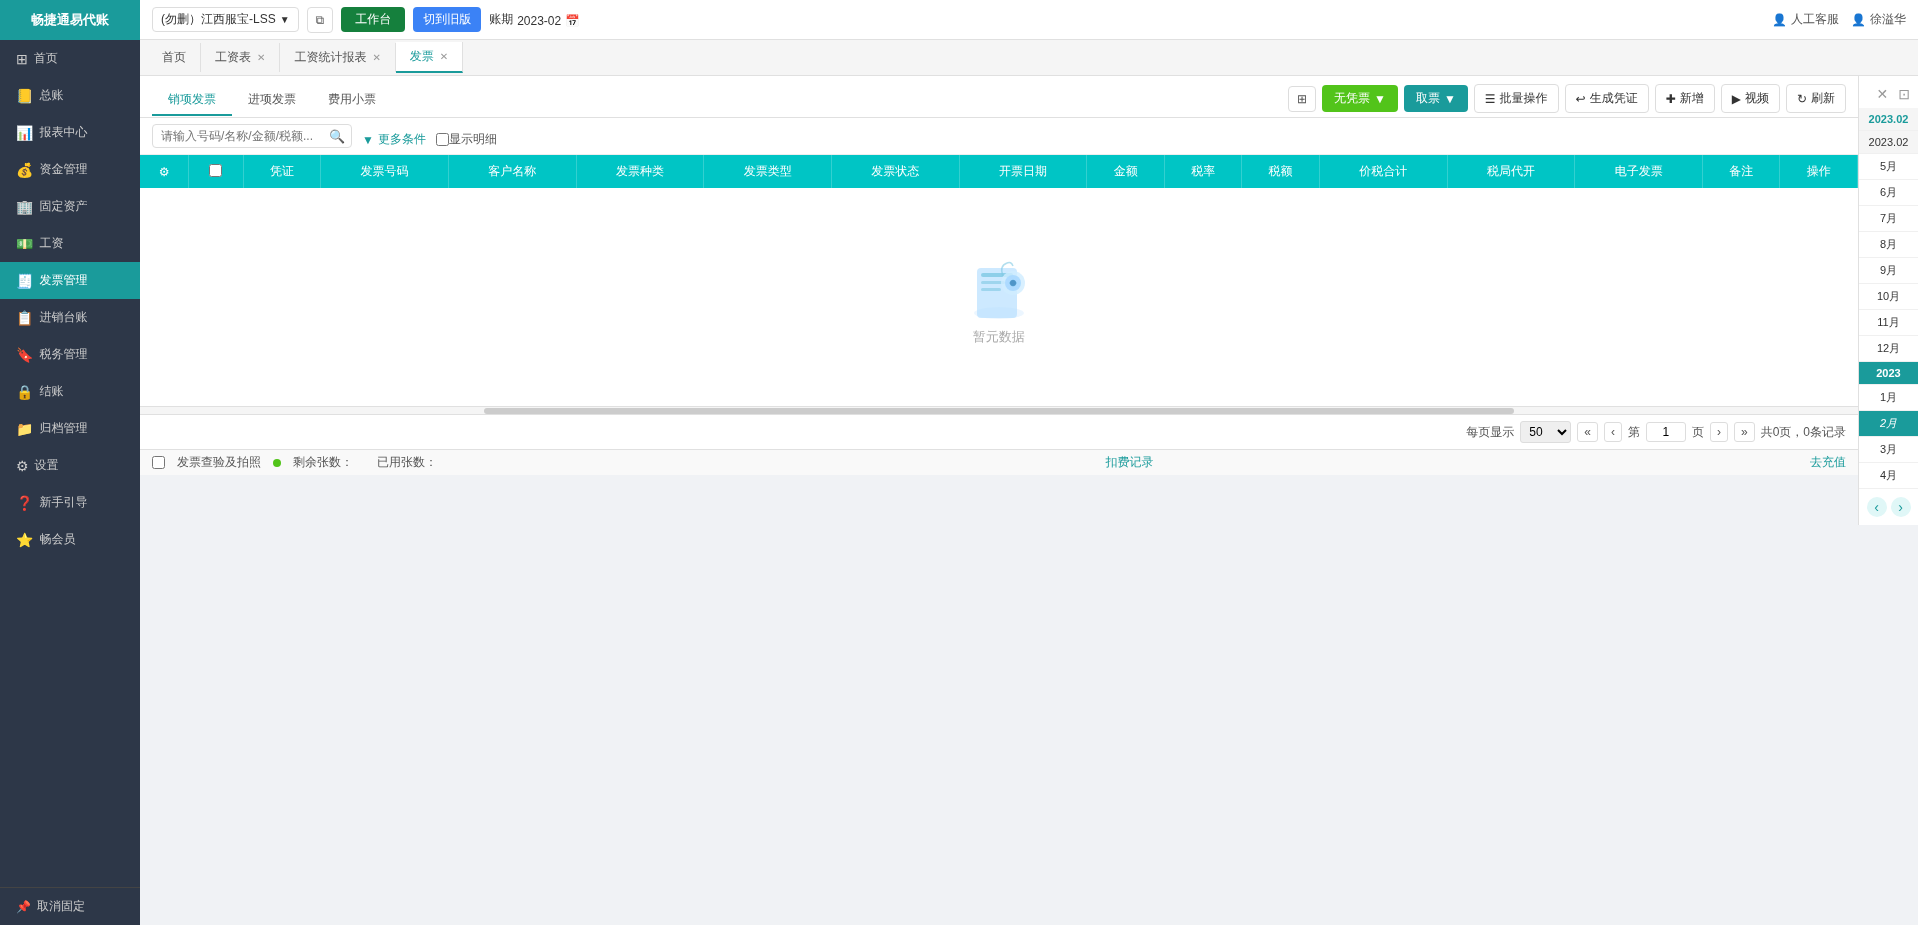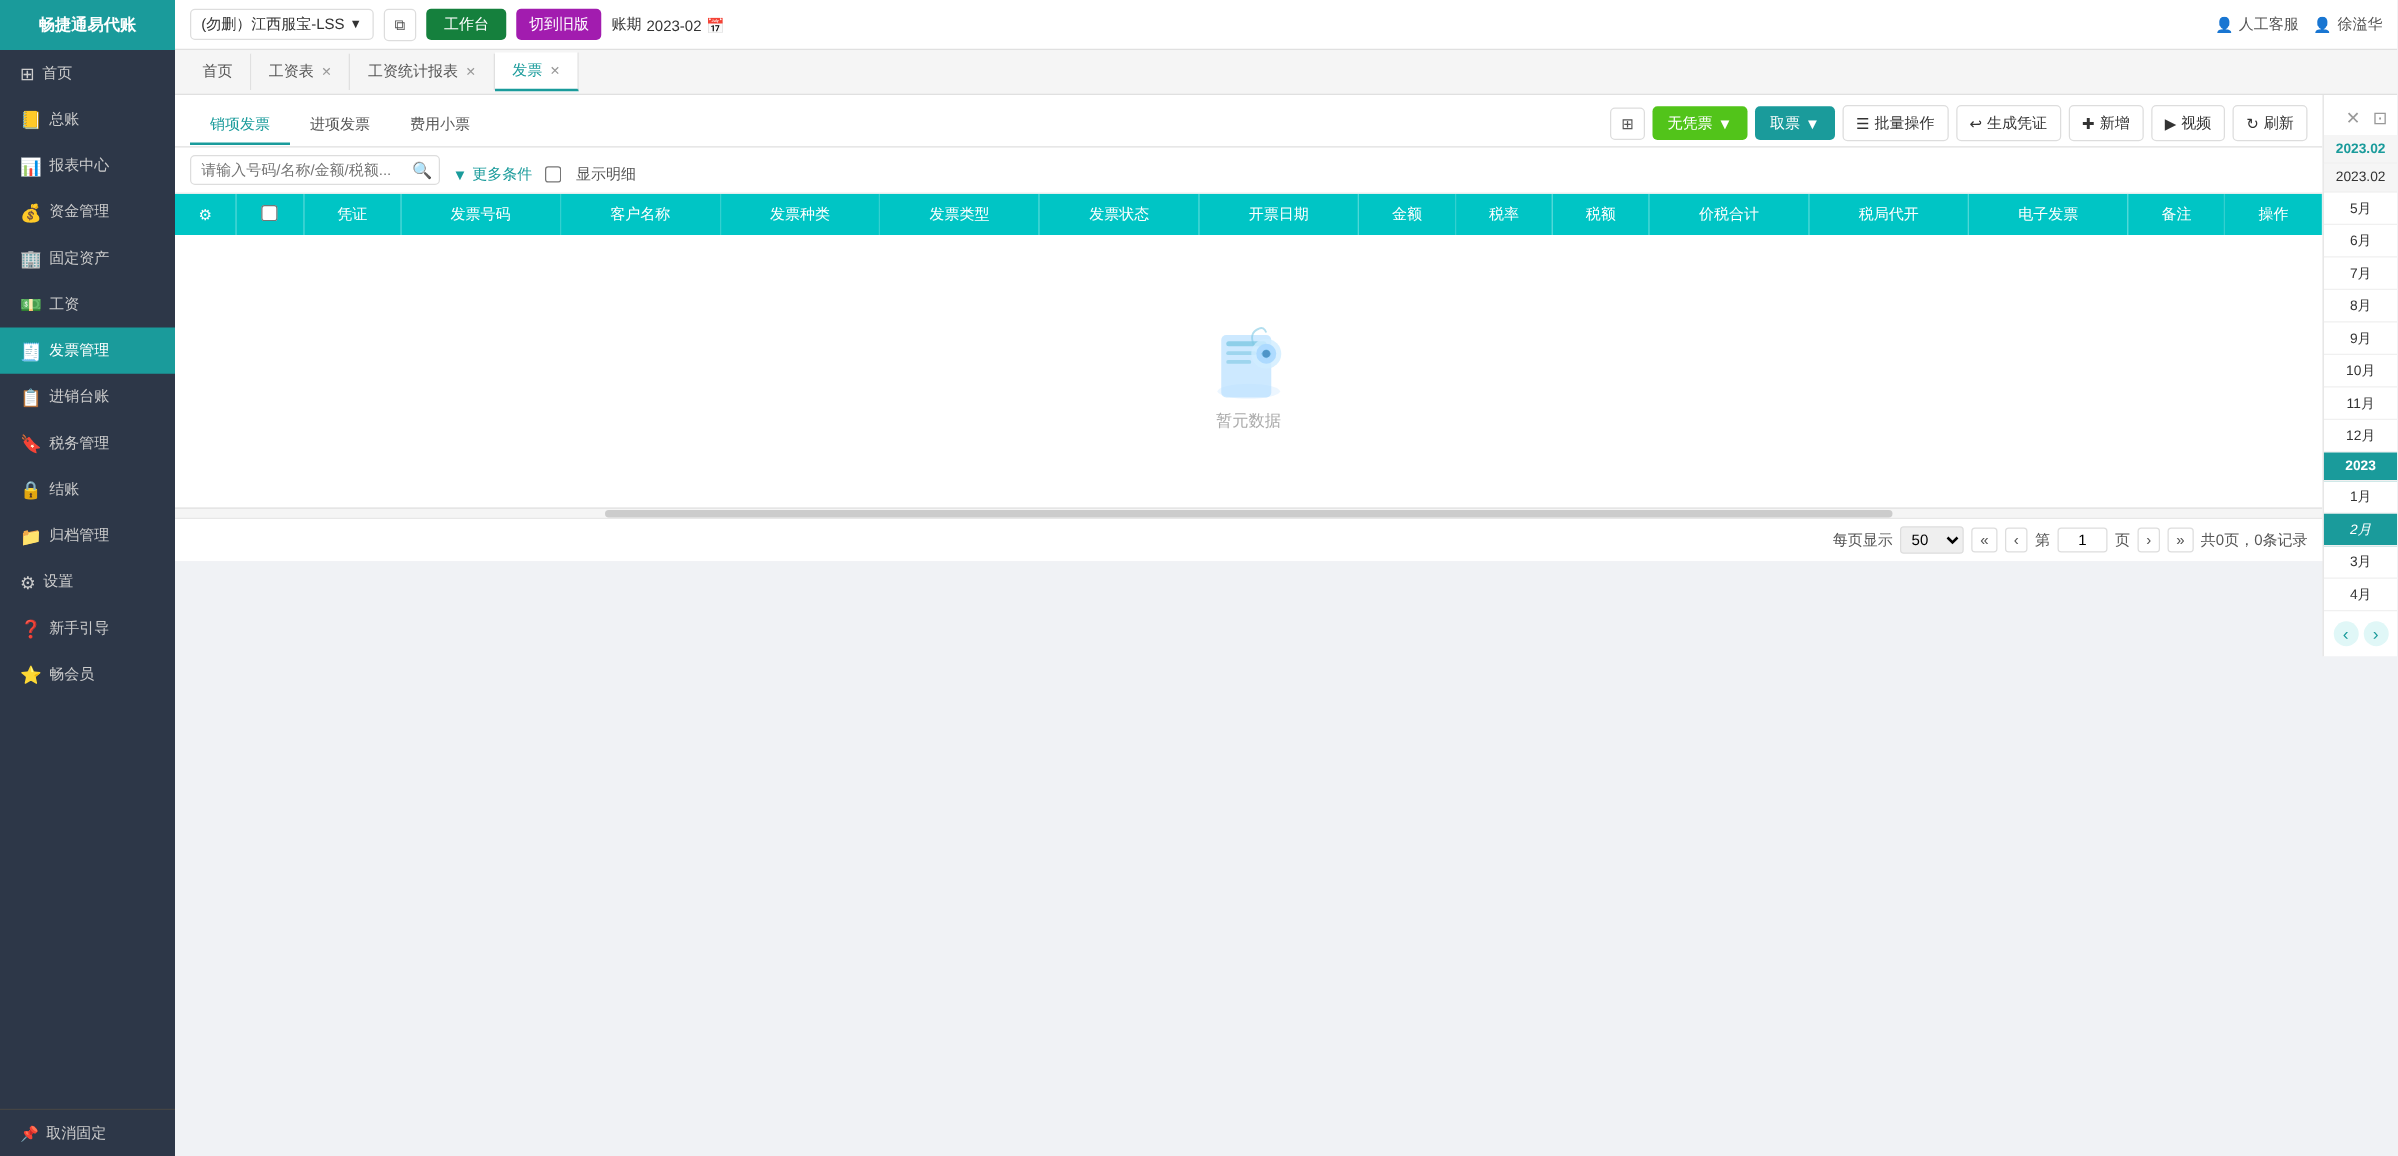--- a/index.html
+++ b/index.html
@@ -77,21 +77,21 @@
     .workbench-btn {
       background: #15803d;
       color: white;
       border: none;
       border-radius: 4px;
       padding: 4px 14px;
       cursor: pointer;
       font-size: 12px;
     }
     .switch-btn {
-      background: #a21caf;
+      background: #3b82f6;
       color: white;
       border: none;
       border-radius: 4px;
       padding: 4px 10px;
       cursor: pointer;
       font-size: 12px;
     }
     .period-info {
       display: flex;
       align-items: flex-end;
@@ -257,21 +257,21 @@
       display: flex;
       align-items: center;
       gap: 4px;
       color: #1a9b9b;
       cursor: pointer;
       font-size: 12px;
     }
     .filter-checkbox {
       display: flex;
       align-items: center;
-      gap: 12px;
+      gap: 0;
       font-size: 12px;
       color: #555;
       cursor: pointer;
     }
 
     
     .table-wrap {
       overflow: auto;
       flex: 1;
     }
@@ -676,20 +676,31 @@
             <button class="page-btn">‹</button>
             <span>第</span>
             <input class="page-input" type="text" value="1" style="">
             <span>页</span>
             <button class="page-btn">›</button>
             <button class="page-btn">»</button>
             <span>共0页，0条记录</span>
           </div>
         </div>
 
+        <div class="status-bar">
+          <input type="checkbox" style="">
+          <span>发票查验及拍照</span>
+          <span style="width:8px; height:8px; background:#52c41a; border-radius:50%; display:inline-block;"></span>
+          <span>剩余张数：</span>
+          <span></span>
+          <span>已用张数：</span>
+          <span></span>
+          <span class="status-link" style="margin-left:auto;">扣费记录</span>
+          <span class="status-link">去充值</span>
+        </div>
 
       </div>
     </div>
 
     <div class="right-panel">
       <div style="display:flex; justify-content:flex-end; width:100%; gap:2px; padding:2px 4px;">
         <span class="right-panel-close">✕</span>
         <span class="right-panel-expand">⊡</span>
       </div>
 

